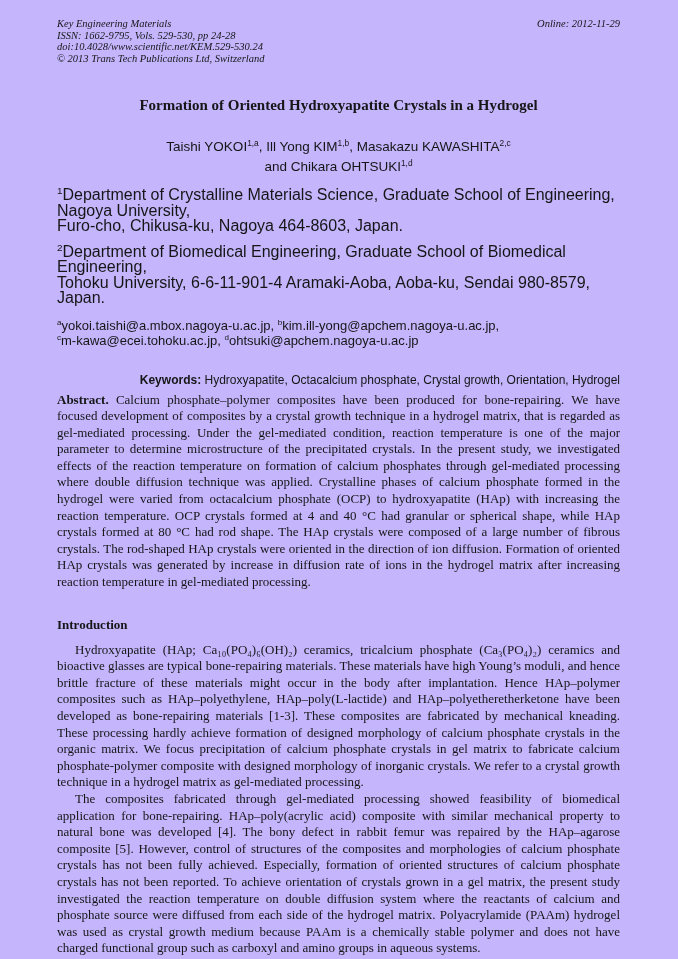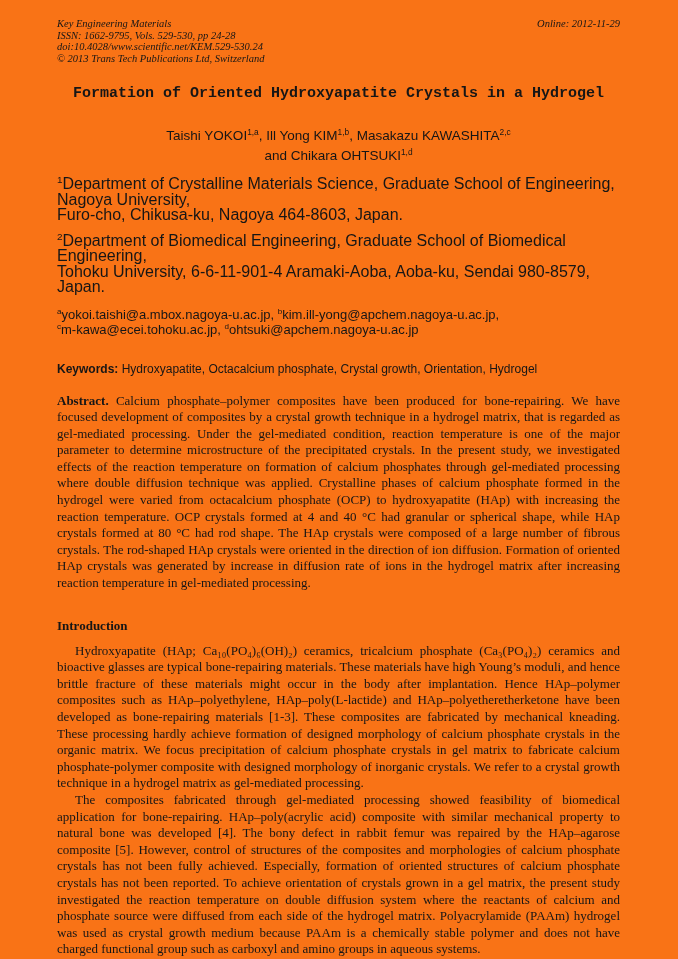--- a/index.html
+++ b/index.html
@@ -1,20 +1,20 @@
 <!DOCTYPE html>
 <html><head>
 <meta charset="utf-8">
 <style>
   html, body { margin: 0; padding: 0; background: #ffffff; }
   .page {
     position: relative;
     width: 678px;
     height: 959px;
-    background: #f97316;
+    background: #c4b5fd;
     box-sizing: border-box;
     padding: 18px 58px 0 57px;
     color: #161616;
     font-family: "Liberation Serif", "DejaVu Serif", serif;
     overflow: hidden;
   }
   
   .page-header { display: flex; justify-content: space-between; align-items: flex-start; }
   .header-left p {
     margin: 0;
@@ -24,23 +24,23 @@
     font-family: "Liberation Serif", "DejaVu Serif", serif;
   }
   .header-right {
     font-style: italic;
     font-size: 10.5px;
     line-height: 11.5px;
     white-space: nowrap;
   }
   
   .title {
-    margin: 21px 0 0 0;
+    margin: 32px 0 0 0;
     text-align: center;
-    font-family: Liberation Mono, monospace;
+    font-family: Liberation Serif, serif;
     font-weight: bold;
     font-size: 15px;
     line-height: 18px;
   }
   .authors {
     margin-top: 23px;
     text-align: center;
     font-family: "Liberation Sans", "DejaVu Sans", sans-serif;
     font-size: 13.5px;
     line-height: 20px;
@@ -57,24 +57,25 @@
     line-height: 15.5px;
   }
   .emails {
     margin-top: 12px;
     font-family: "Liberation Sans", "DejaVu Sans", sans-serif;
     font-size: 13px;
     line-height: 15px;
   }
   
   .keywords {
-    margin: 25px 0 16px 0;
+    margin: 25px 0 4px 0;
     font-family: "Liberation Sans", "DejaVu Sans", sans-serif;
     font-size: 12px;
     line-height: 15px;
+    text-align: right;
   }
   .bold { font-weight: bold; }
   
   .body-par {
     margin: 0;
     font-size: 13px;
     line-height: 16.6px;
     text-align: justify;
     text-indent: 18px;
   }

